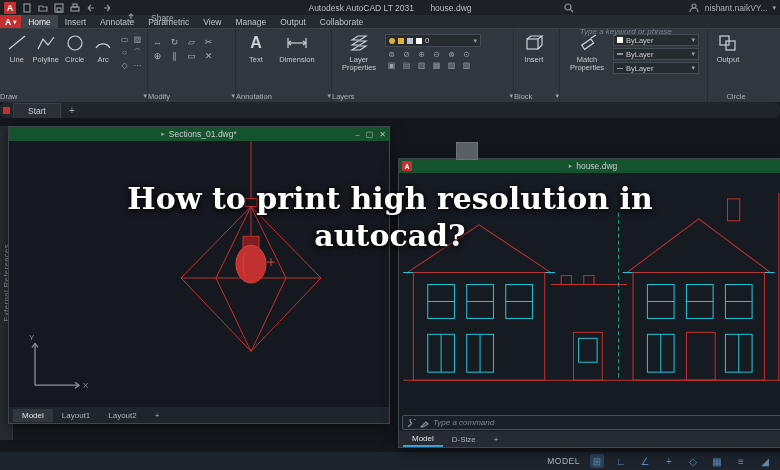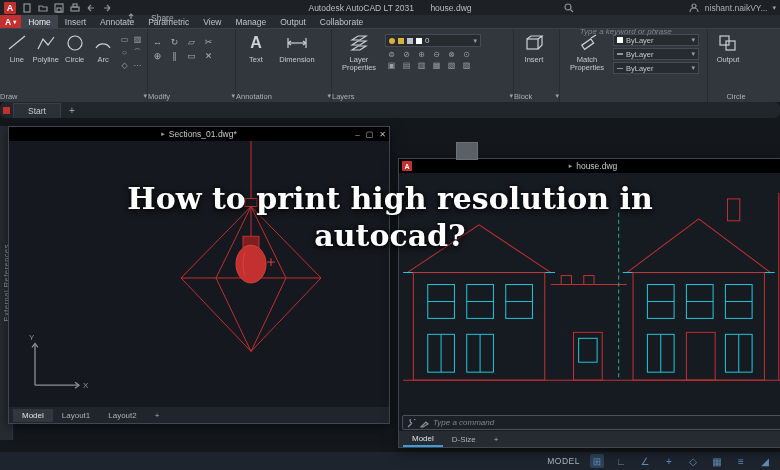--- a/index.html
+++ b/index.html
@@ -53,21 +53,21 @@
   .plus-tab { color:#9aa0a5; font-size:10px; padding:0 8px 2px; }
 
   
   .workspace { position:relative; height:334px; background:#14181d; }
   .palette-strip { position:absolute; left:0; top:8px; bottom:12px; width:13px; background:#272c32; border-right:1px solid #32383e; display:flex; align-items:center; justify-content:center; }
   .vtext { writing-mode:vertical-rl; transform:rotate(180deg); font-size:7.5px; color:#99a0a6; letter-spacing:.5px; }
 
   .dwg-window { position:absolute; background:#15181e; border:1px solid #40464d; box-shadow:0 3px 12px rgba(0,0,0,.55); display:flex; flex-direction:column; }
   .win-left { left:8px; top:8px; width:382px; height:298px; z-index:1; }
   .win-right { left:398px; top:40px; width:390px; height:290px; z-index:2; background:#161a21; }
-  .win-title { height:14px; background:#000000; display:flex; align-items:center; justify-content:center; font-size:8.5px; color:#c6cacd; position:relative; flex:none; }
+  .win-title { height:14px; background:#14532d; display:flex; align-items:center; justify-content:center; font-size:8.5px; color:#c6cacd; position:relative; flex:none; }
   .win-title .marker { margin-right:4px; font-size:7px; color:#9aa0a6; }
   .win-controls { position:absolute; right:3px; top:0; height:14px; display:flex; align-items:center; gap:6px; font-size:8px; color:#b6bbc0; }
   .win-badge { position:absolute; left:3px; top:2px; width:10px; height:10px; background:var(--red); color:#fff; font-size:7px; font-weight:bold; display:flex; align-items:center; justify-content:center; border-radius:1px; }
   .win-canvas { flex:1; position:relative; overflow:hidden; }
   .win-tabbar { height:16px; background:#20252b; display:flex; align-items:center; font-size:8px; color:#aab0b5; padding-left:4px; flex:none; }
   .wtab { padding:2px 9px; }
   .wtab.active { background:#31373d; color:#e0e3e5; }
   .wtab.active-blue { color:#e0e3e5; border-bottom:2px solid #3b9cd9; }
   .cmdline { height:15px; margin:1px 3px; border:1px solid #4a5159; background:#1b2026; border-radius:2px; display:flex; align-items:center; gap:4px; padding:0 4px; flex:none; }
   .cmdline svg { stroke:#8b939b; fill:none; stroke-width:1.2; }

